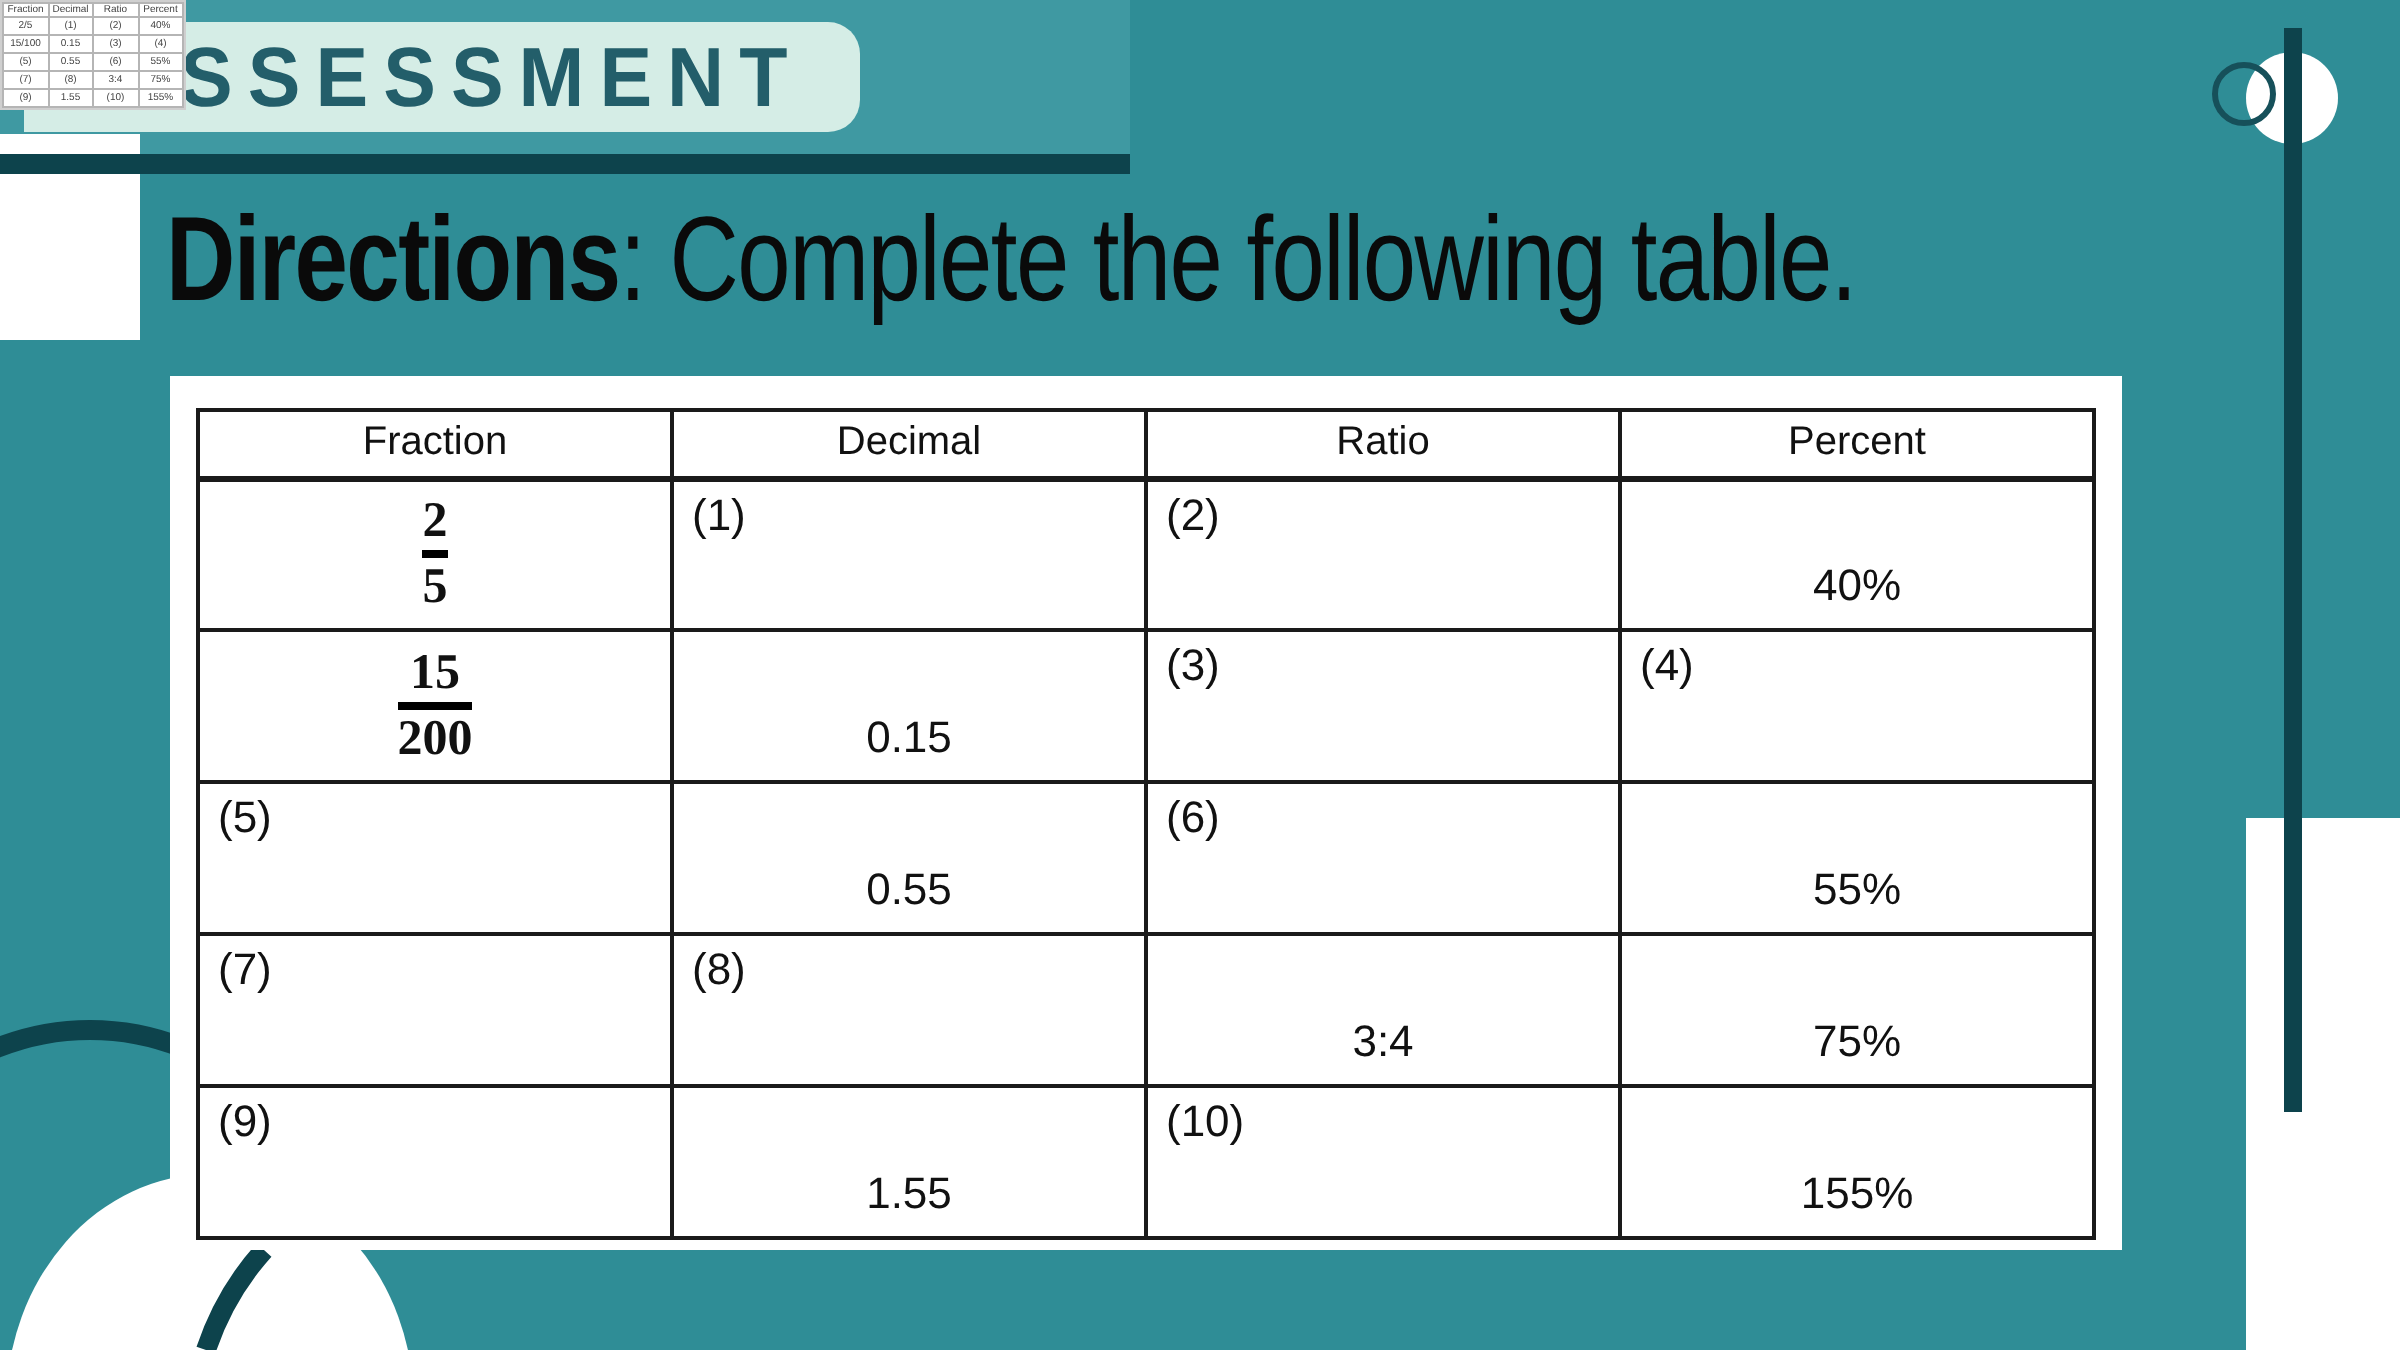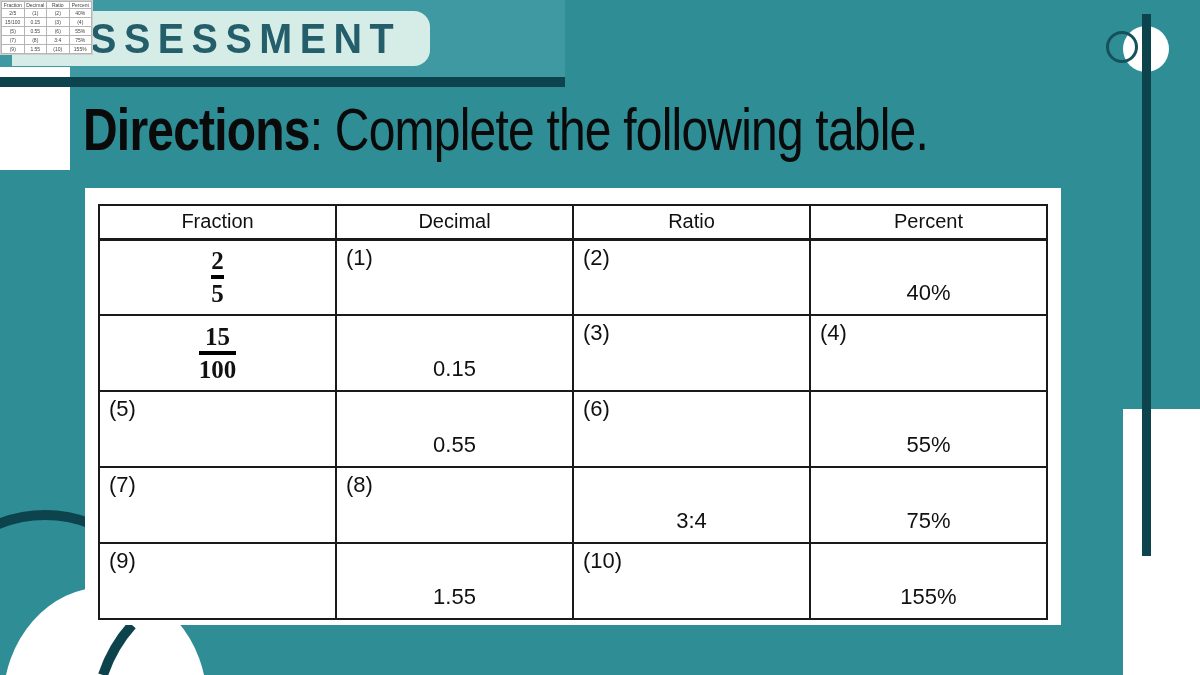--- a/index.html
+++ b/index.html
@@ -160,21 +160,21 @@
             <div class="ph">(2)</div>
           </td>
           <td class="cell-value">
             <div class="val">40%</div>
           </td>
         </tr>
         <tr>
           <td class="cell-fraction"><div class="frac">
               <span class="num">15</span>
               <span class="frac-bar"></span>
-              <span class="den">100</span>
+              <span class="den">200</span>
             </div></td>
           <td class="cell-value">
             <div class="val">0.15</div>
           </td>
           <td class="cell-blank">
             <div class="ph">(3)</div>
           </td>
           <td class="cell-blank">
             <div class="ph">(4)</div>
           </td>

